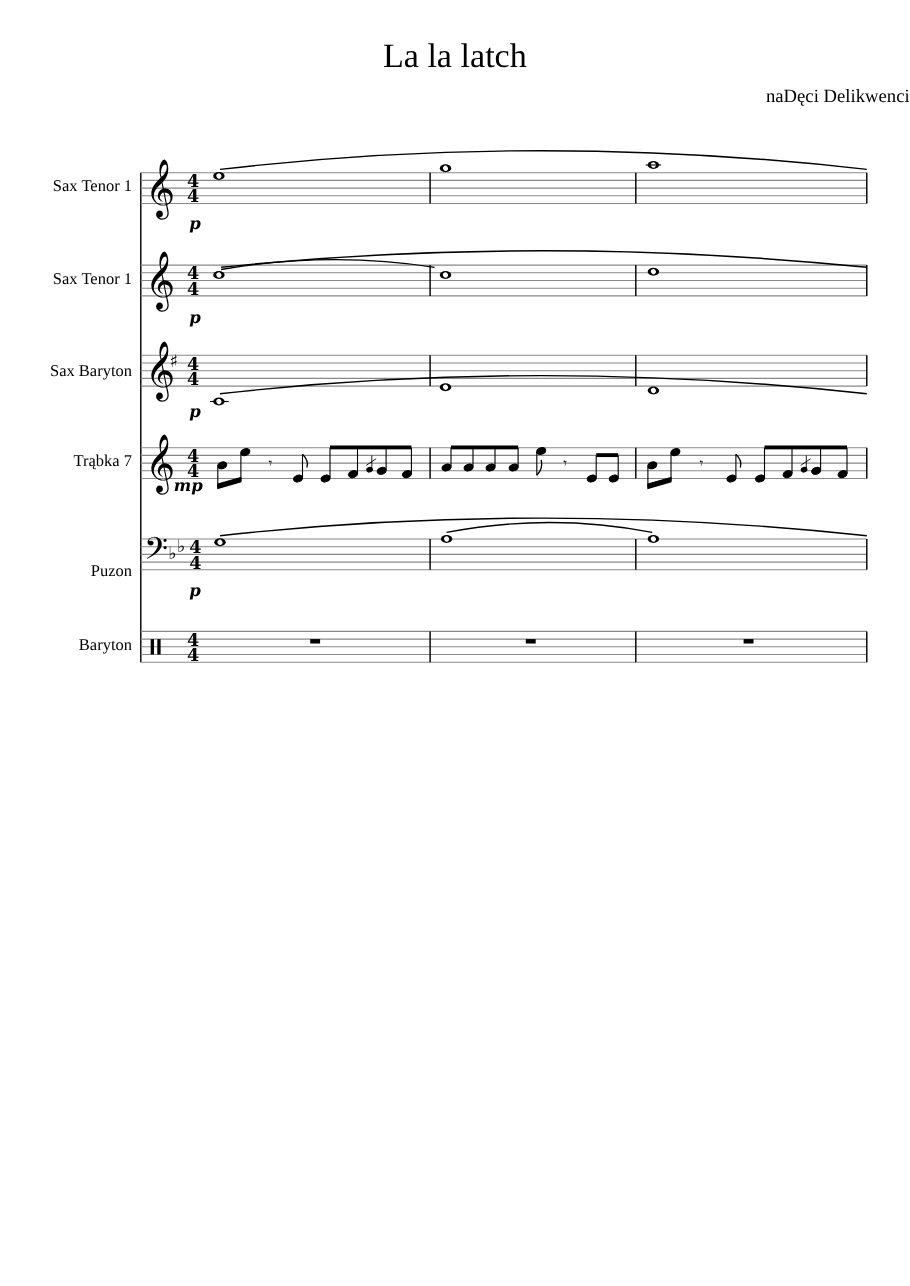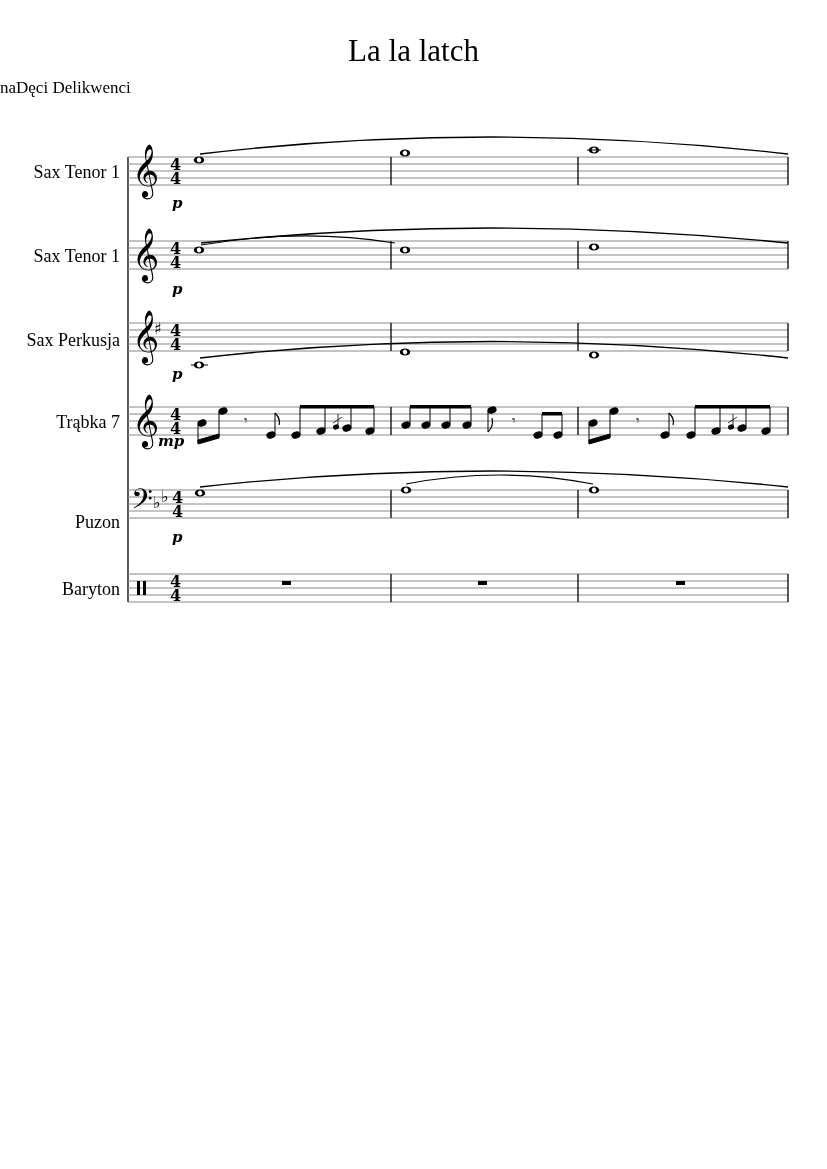--- a/index.html
+++ b/index.html
@@ -1,31 +1,31 @@
 <!DOCTYPE html>
 <html><head>
 <meta charset="utf-8">
 <style>
   html, body { margin:0; padding:0; background:#ffffff; }
   body { width:827px; height:1169px; position:relative; overflow:hidden; font-family:"Liberation Serif", "DejaVu Serif", serif; color:#000; }
   .title { position:absolute; left:0; width:827px; top:33px; text-align:center; font-size:31px;font-family:Liberation Serif, serif; }
-  .composer { position:absolute; left:0; width:827px; top:78px; text-align:left; font-size:17px; }
-  .inst { position:absolute; right:707px; font-size:18px; white-space:nowrap; }
+  .composer { position:absolute; left:0; width:827px; top:78px; text-align:right; font-size:17px; }
+  .inst { position:absolute; right:707px; font-size:15px; white-space:nowrap; }
   svg.score { position:absolute; left:0; top:0; }
   .dyn { position:absolute; font-family:"DejaVu Serif", serif; font-style:italic; font-weight:bold; font-size:15px; }
 </style>
 </head>
 <body>
 
 <div class="title">La la latch</div>
 <div class="composer">naDęci Delikwenci</div>
 
 <div class="inst" style="top:162px">Sax Tenor 1</div>
 <div class="inst" style="top:246px">Sax Tenor 1</div>
-<div class="inst" style="top:330px">Sax Perkusja</div>
+<div class="inst" style="top:330px">Sax Baryton</div>
 <div class="inst" style="top:412px">Trąbka 7</div>
 <div class="inst" style="top:512px">Puzon</div>
 <div class="inst" style="top:579px">Baryton</div>
 
 <div class="dyn" style="left:172px; top:194px">p</div>
 <div class="dyn" style="left:172px; top:280px">p</div>
 <div class="dyn" style="left:172px; top:365px">p</div>
 <div class="dyn" style="left:158px; top:432px">mp</div>
 <div class="dyn" style="left:172px; top:528px">p</div>
 

